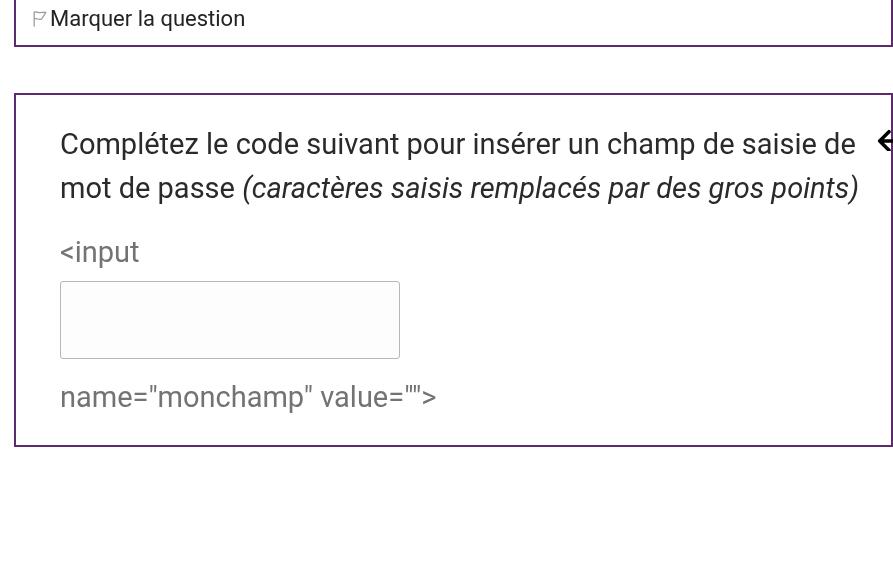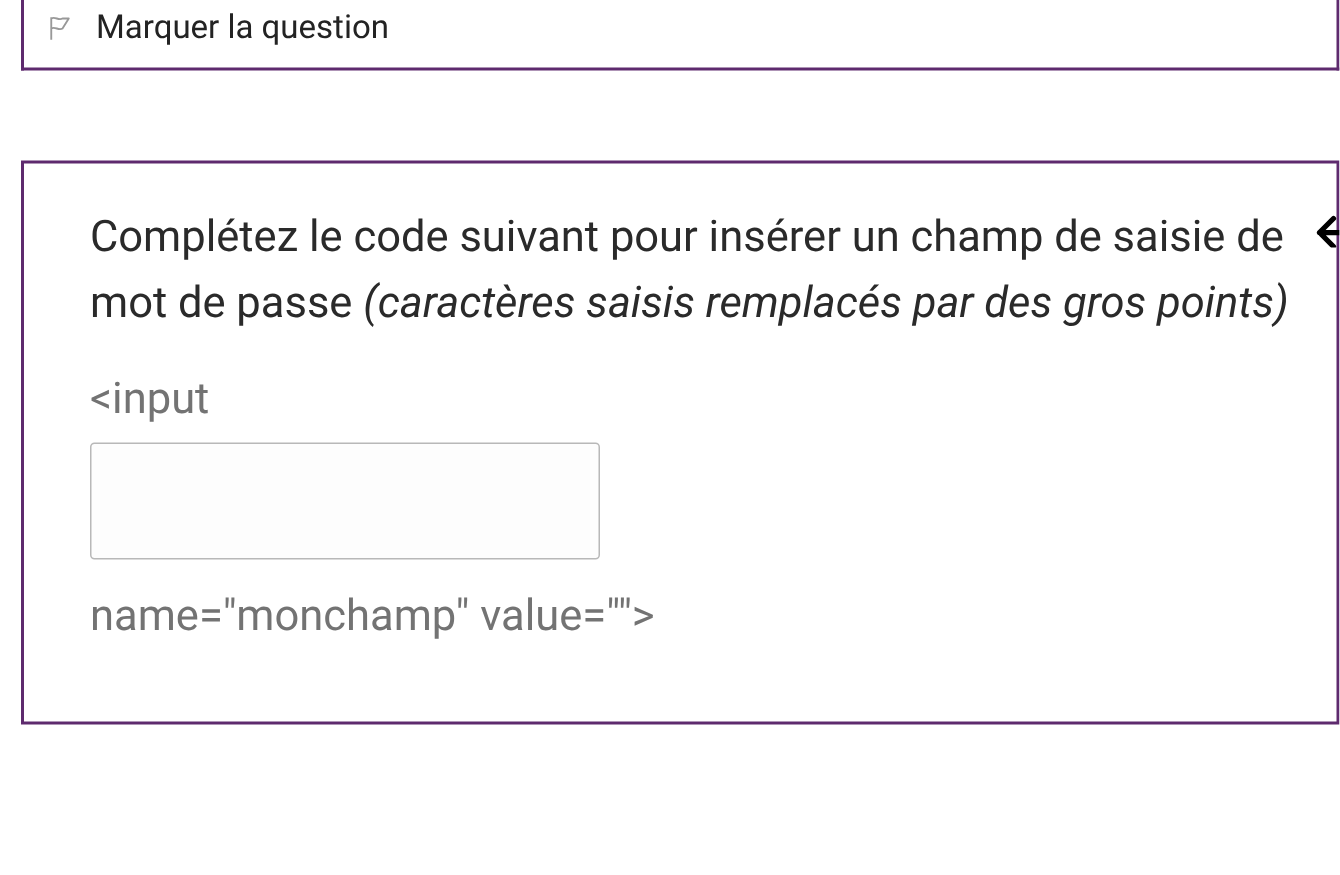--- a/index.html
+++ b/index.html
@@ -15,21 +15,20 @@
       overflow: hidden;
       color: #333;
     }
     .flag-box {
       border: 2px solid #5e2a6e;
       border-top: none;
       margin-left: 14px;
       padding: 6px 14px 14px 14px;
       display: flex;
       align-items: center;
-      gap: 14px;
       width: calc(100% - 14px);
     }
     .flag-icon {
       width: 20px;
       height: 20px;
       display: inline-flex;
       align-items: center;
       justify-content: center;
     }
     .flag-icon svg {
@@ -39,22 +38,22 @@
       fill: none;
       stroke-width: 1.5;
     }
     .flag-label {
       font-size: 22px;
       color: #232323;
     }
     .question-box {
       border: 2px solid #5e2a6e;
       margin-left: 14px;
-      margin-top: 60px;
-      padding: 28px 30px 50px 44px;
+      margin-top: 46px;
+      padding: 28px 30px 28px 44px;
       width: calc(100% - 14px);
       position: relative;
     }
     .question-text {
       font-size: 29px;
       line-height: 1.5;
       color: #2a2a2a;
       margin-bottom: 22px;
     }
     .question-text .italic {

